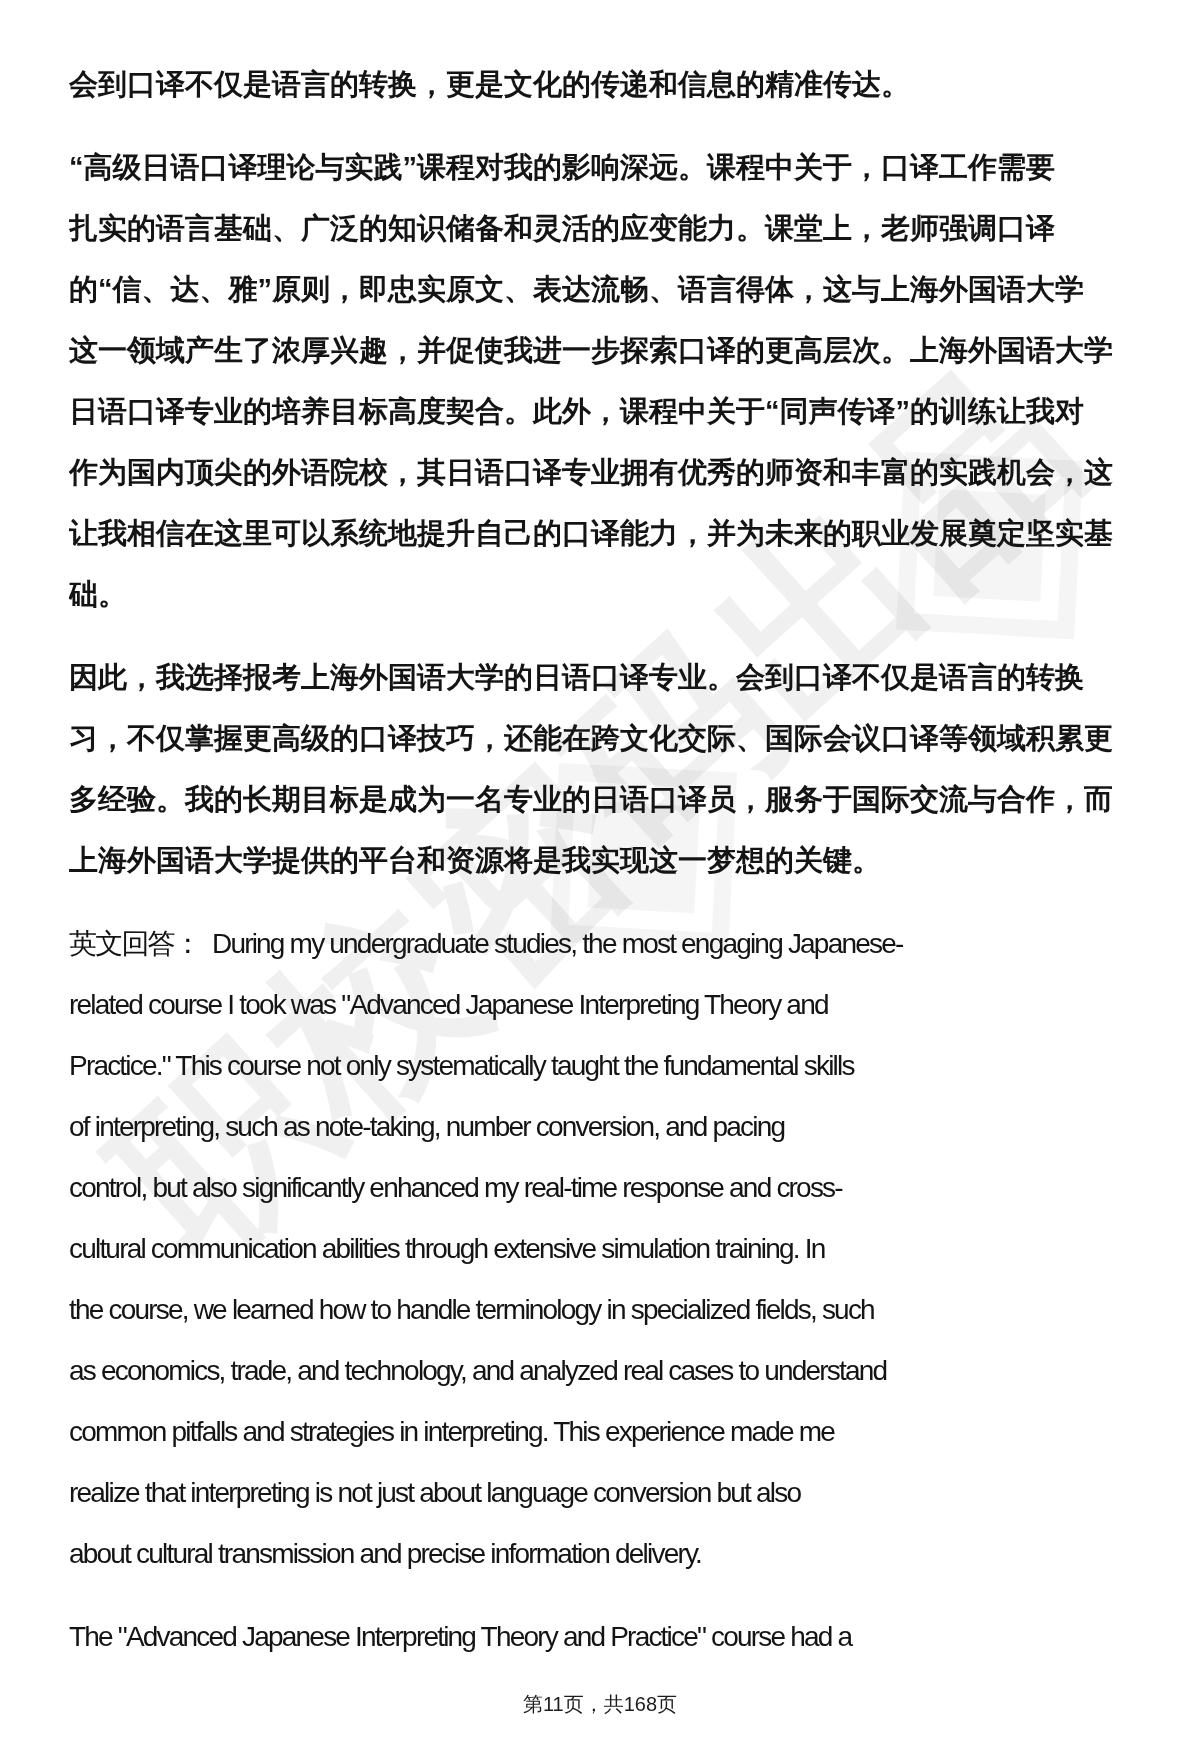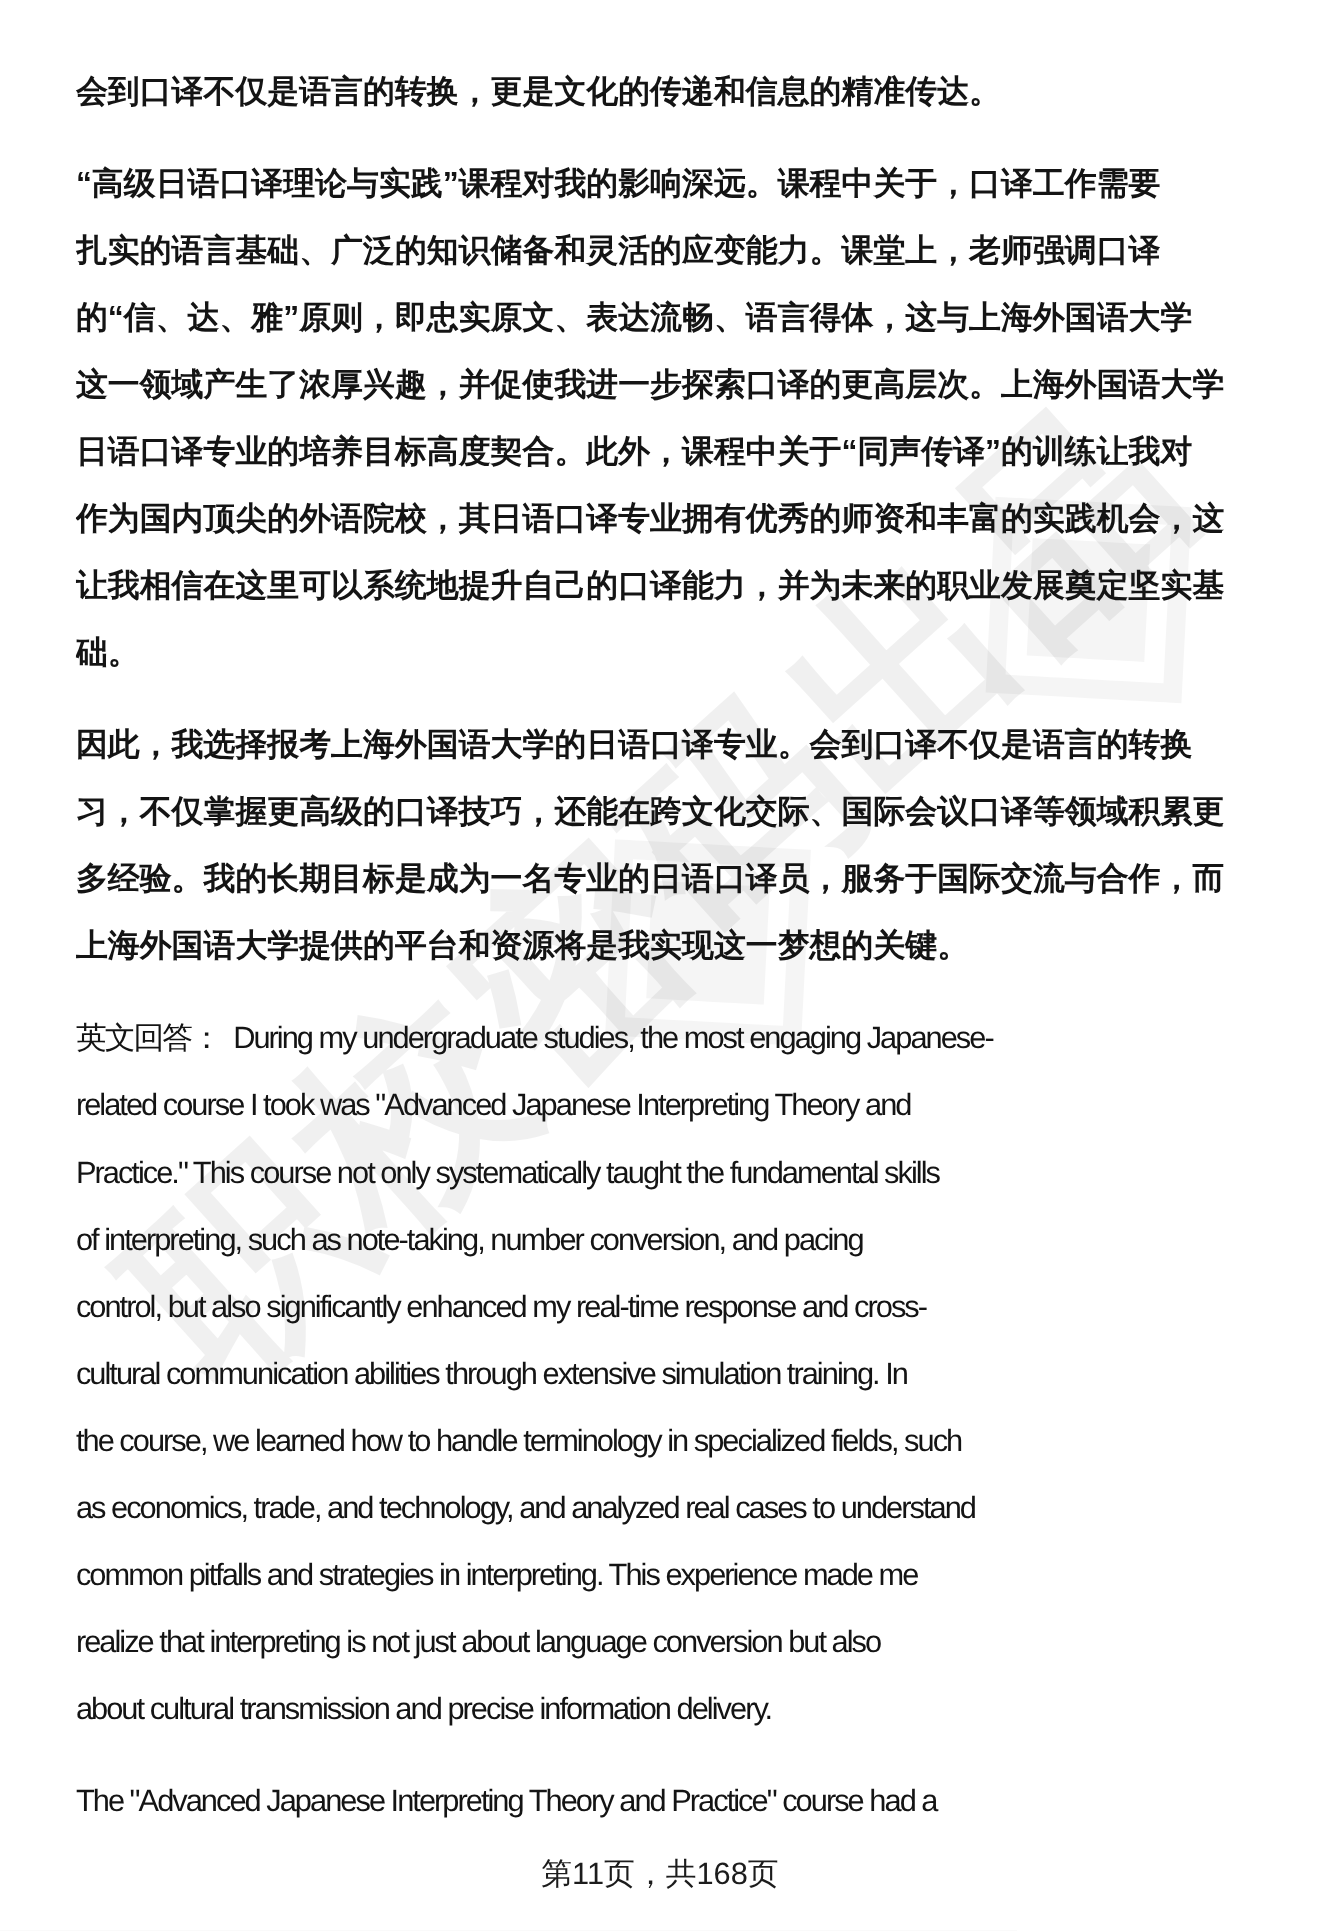--- a/index.html
+++ b/index.html
@@ -75,21 +75,21 @@
   
   .footer{
     position:absolute;
     z-index:1;
     left:0;
     top:1676px;
     width:100%;
     height:56px;
     line-height:56px;
     text-align:center;
-    font-size:28px;
+    font-size:20px;
     color:var(--footer_text);
   }
 </style>
 </head>
 <body>
 
 <div class="page">
 
   <div class="watermark wm-pattern">◈ ◈</div>
 

